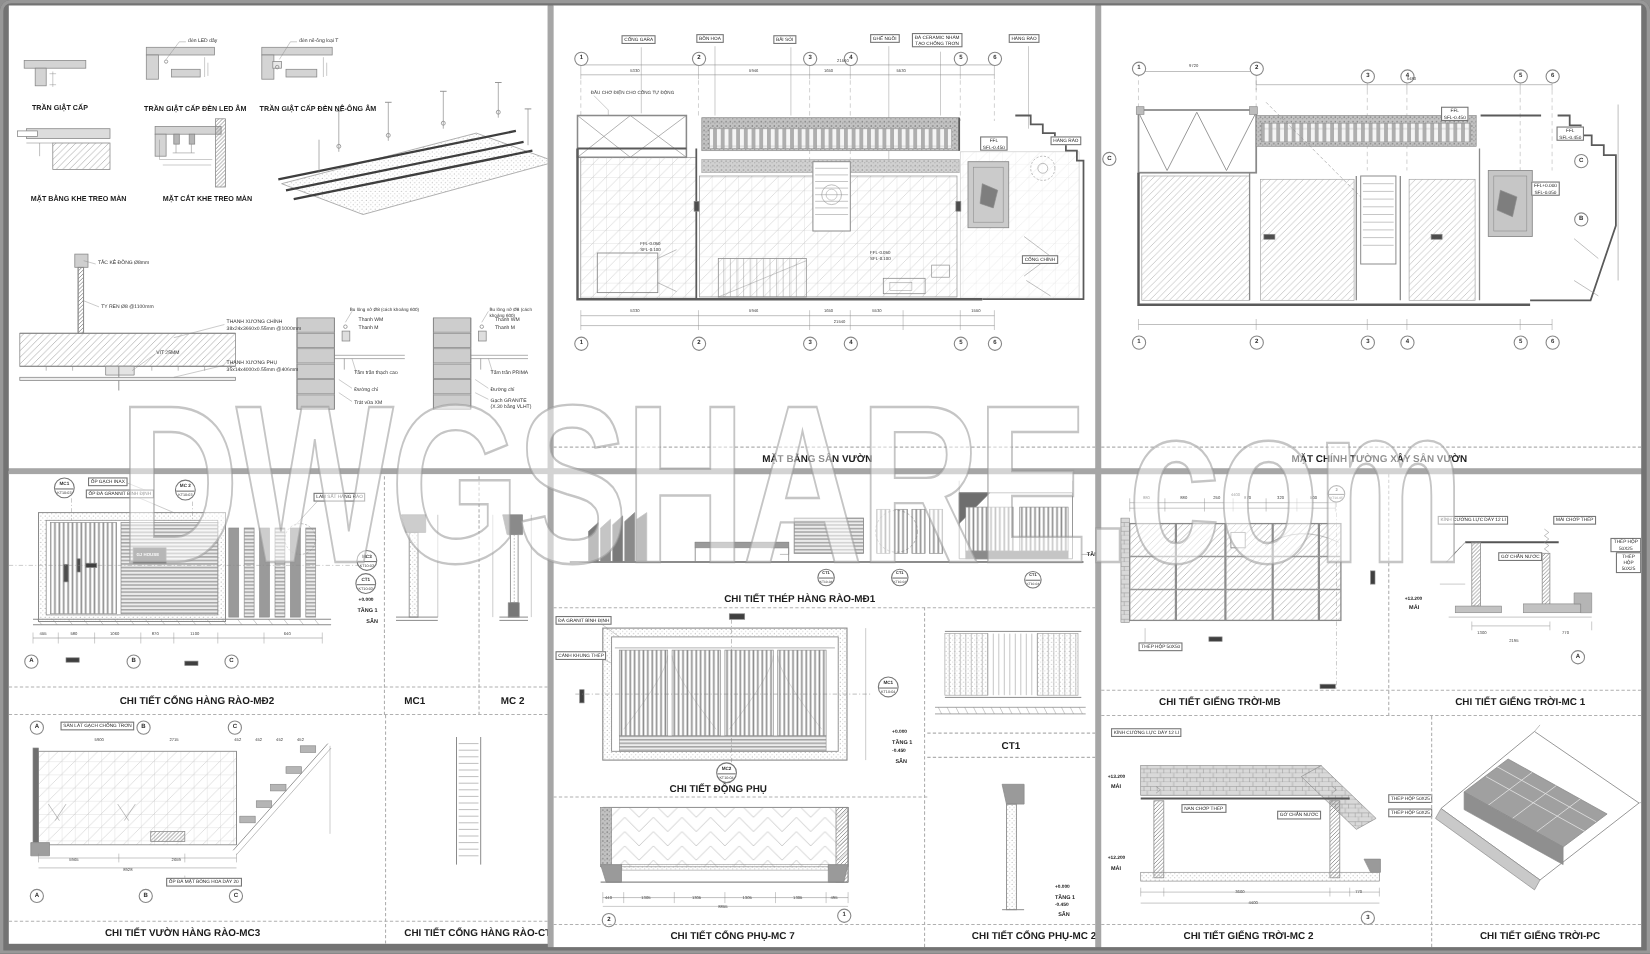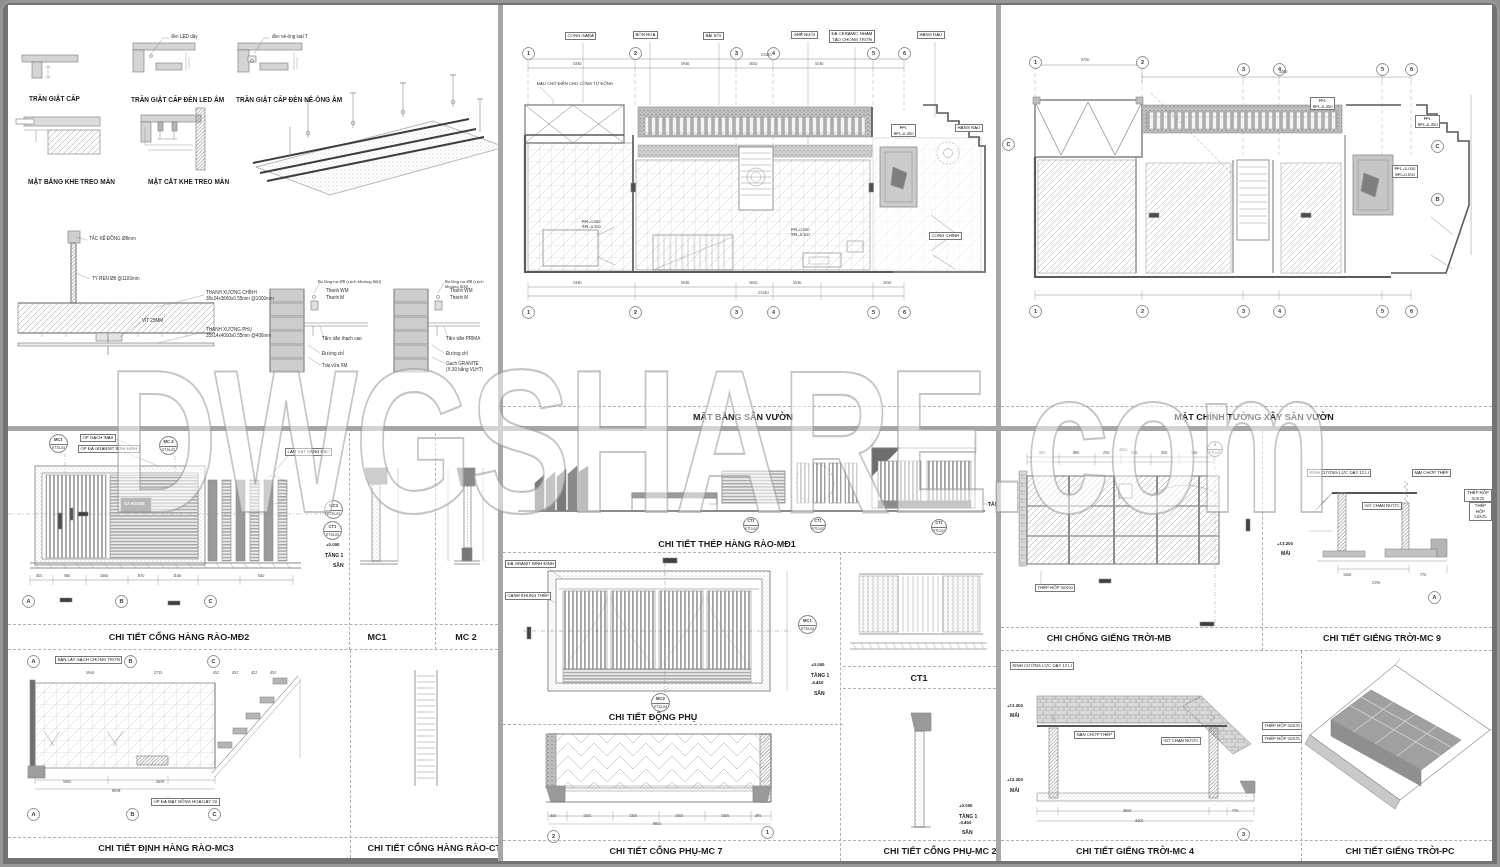--- a/index.html
+++ b/index.html
@@ -447,21 +447,21 @@
   <div class="dm" style="left:262px;top:243px">452</div>
   <div class="bx" style="left:143px;top:370px">ỐP ĐÁ MẶT BÔNG HOA DÀY 20</div>
   <div class="dm" style="left:55px;top:352px">5965</div>
   <div class="dm" style="left:148px;top:352px">2659</div>
   <div class="dm" style="left:104px;top:361px">8928</div>
   <div class="bub" style="left:19px;top:380px">A</div>
   <div class="bub" style="left:118px;top:380px">B</div>
   <div class="bub" style="left:200px;top:380px">C</div>
   <div class="dh" style="left:0;top:409px;width:490px"></div>
   <div class="dv" style="left:342px;top:222px;height:208px"></div>
-  <div class="tt" style="left:158px;top:415px">CHI TIẾT ĐỊNH HÀNG RÀO-MC3</div>
+  <div class="tt" style="left:158px;top:415px">CHI TIẾT VƯỜN HÀNG RÀO-MC3</div>
   <div class="tt" style="left:430px;top:415px">CHI TIẾT CỔNG HÀNG RÀO-CT 1</div>
 </div>
 
 
 <div class="panel" style="left:503px;top:431px;width:493px;height:430px">
   <svg width="493" height="430">
     <g stroke="#8a8a8a" stroke-width="0.6" fill="none">
       <path d="M15,80 H482" stroke="#666" stroke-width="1.4"></path>
       <polygon points="32,80 32,52 41,44 41,80" fill="#7a7a7a"></polygon>
           <polygon points="43,80 43,49 52,41 52,80" fill="#8a8a8a"></polygon>
@@ -644,40 +644,40 @@
   <div class="bx" style="left:361px;top:71px">GỜ CHẮN NƯỚC</div>
   <div class="bx" style="left:463px;top:58px">THÉP HỘP 50X25</div>
   <div class="bx" style="left:468px;top:71px">THÉP HỘP 50X25</div>
   <div class="lv" style="left:276px;top:110px">+13.200</div>
   <div class="lv" style="left:280px;top:119px;font-size:5px">MÁI</div>
   <div class="dm" style="left:342px;top:142px">1300</div>
   <div class="dm" style="left:419px;top:142px">770</div>
   <div class="dm" style="left:371px;top:150px">2195</div>
   <div class="bub" style="left:427px;top:160px">A</div>
   <div class="dh" style="left:0;top:196px;width:491px"></div>
-  <div class="tt" style="left:108px;top:202px">CHI CHỐNG GIẾNG TRỜI-MB</div>
-  <div class="tt" style="left:381px;top:202px">CHI TIẾT GIẾNG TRỜI-MC 9</div>
+  <div class="tt" style="left:108px;top:202px">CHI TIẾT GIẾNG TRỜI-MB</div>
+  <div class="tt" style="left:381px;top:202px">CHI TIẾT GIẾNG TRỜI-MC 1</div>
   <div class="dh" style="left:0;top:219px;width:491px"></div>
   <div class="dv" style="left:261px;top:0;height:220px"></div>
   <div class="bx" style="left:9px;top:231px">KÍNH CƯỜNG LỰC DÀY 12 LI</div>
   <div class="lv" style="left:6px;top:272px">+13.200</div>
   <div class="lv" style="left:9px;top:281px;font-size:5px">MÁI</div>
   <div class="bx" style="left:73px;top:300px">NAN CHỚP THÉP</div>
   <div class="bx" style="left:160px;top:306px">GỜ CHẮN NƯỚC</div>
   <div class="bx" style="left:261px;top:291px">THÉP HỘP 50X25</div>
   <div class="bx" style="left:261px;top:304px">THÉP HỘP 50X25</div>
   <div class="lv" style="left:6px;top:346px">+12.200</div>
   <div class="lv" style="left:9px;top:356px;font-size:5px">MÁI</div>
   <div class="dm" style="left:122px;top:378px">3600</div>
   <div class="dm" style="left:231px;top:378px">770</div>
   <div class="dm" style="left:134px;top:388px">4400</div>
   <div class="bub" style="left:236px;top:397px">3</div>
   <div class="dh" style="left:0;top:409px;width:491px"></div>
   <div class="dv" style="left:300px;top:220px;height:210px"></div>
-  <div class="tt" style="left:134px;top:415px">CHI TIẾT GIẾNG TRỜI-MC 4</div>
+  <div class="tt" style="left:134px;top:415px">CHI TIẾT GIẾNG TRỜI-MC 2</div>
   <div class="tt" style="left:399px;top:415px">CHI TIẾT GIẾNG TRỜI-PC</div>
 </div>
 
 
 <div style="position:absolute;left:498px;top:5px;width:5px;height:856px;background:#a6a6a6"></div>
 <div style="position:absolute;left:996px;top:5px;width:5px;height:856px;background:#a6a6a6"></div>
 <div style="position:absolute;left:8px;top:426px;width:1484px;height:5px;background:#a6a6a6"></div>
 
 
 <div class="wm">DWGSHARE.com</div>

